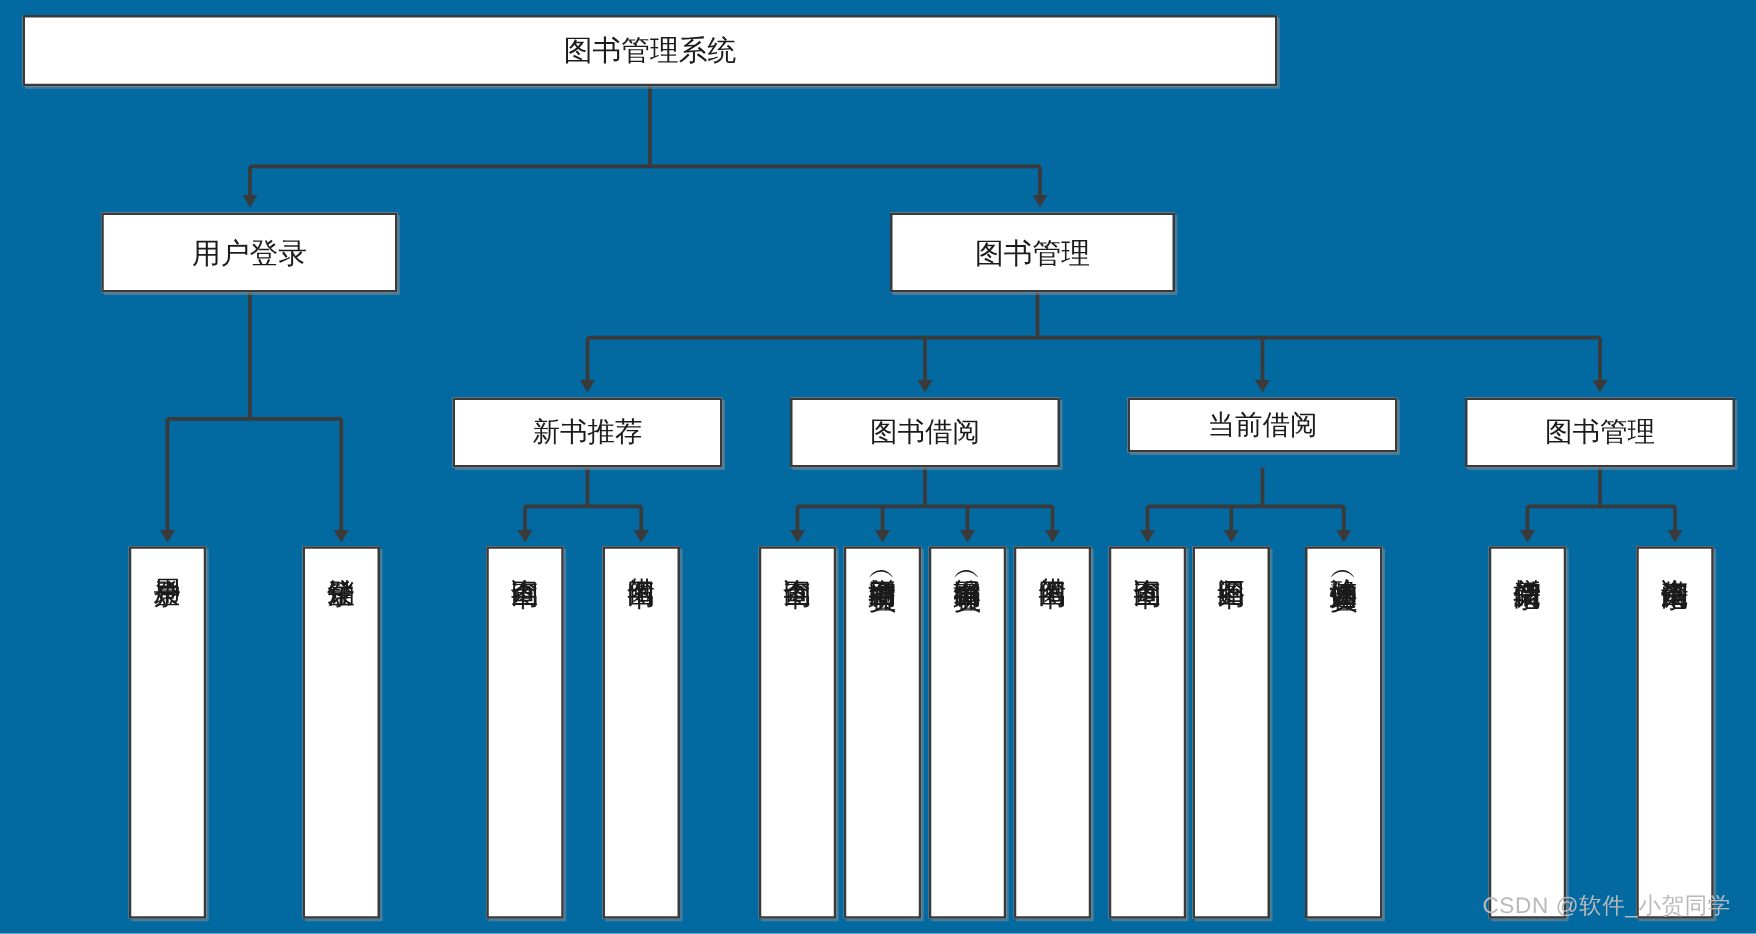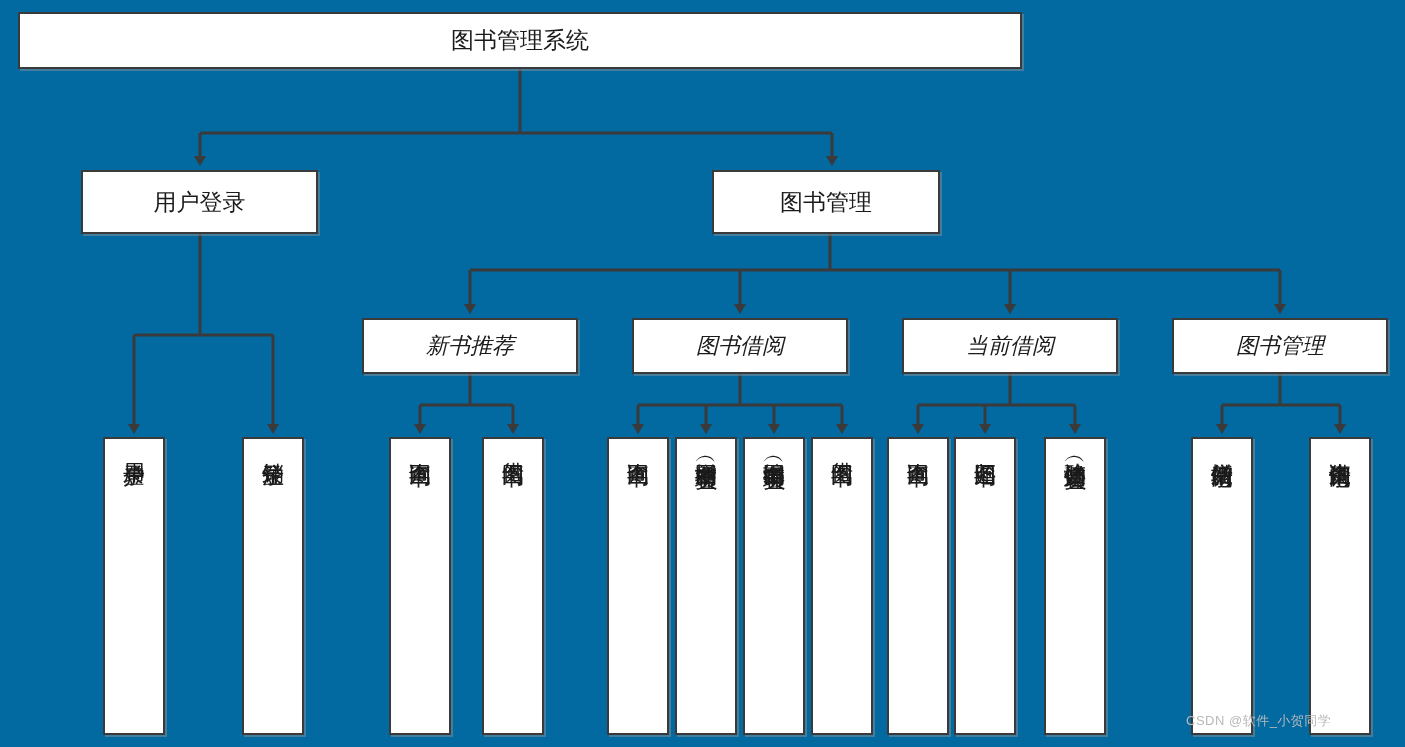--- a/index.html
+++ b/index.html
@@ -37,38 +37,38 @@
     color: #1b1b1b;
   }
   .node .label {
     display: block;
     text-align: center;
     line-height: 1.25;
     white-space: pre;
   }
   .node.root .label { font-size: 23px; }
   .node.lvl2 .label { font-size: 23px; }
-  .node.lvl3 .label { font-size: 22px; font-style: italic; }
+  .node.lvl3 .label { font-size: 22px; }
   .node.leaf {
     align-items: flex-start;
     padding-top: 6px;
   }
   .node.leaf .label {
     writing-mode: vertical-rl;
     text-orientation: upright;
     font-size: 22px;
     line-height: 1.08;
     letter-spacing: 1px;
     white-space: normal;
   }
   .watermark {
     position: absolute;
     left: 1186px;
     top: 712px;
-    font-size: 13px;
+    font-size: 18px;
     color: #b9b9b9;
     letter-spacing: 0.5px;
     white-space: nowrap;
     user-select: none;
   }
 </style>
 </head>
 <body>
 
 <div id="canvas">
@@ -133,21 +133,21 @@
   <div class="node lvl2" style="left:712px; top:170px; width:228px; height:64px;">
     <span class="label">图书管理</span>
   </div>
 
   <div class="node lvl3" style="left:362px; top:318px; width:216px; height:56px;">
     <span class="label">新书推荐</span>
   </div>
   <div class="node lvl3" style="left:632px; top:318px; width:216px; height:56px;justify-content:center;">
     <span class="label">图书借阅</span>
   </div>
-  <div class="node lvl3" style="left:902px; top:318px; width:216px; height:56px;">
+  <div class="node lvl3" style="left:902px; top:318px; width:216px; height:44px;">
     <span class="label">当前借阅</span>
   </div>
   <div class="node lvl3" style="left:1172px; top:318px; width:216px; height:56px;">
     <span class="label">图书管理</span>
   </div>
 
   <div class="node leaf" style="left:103px; top:437px; width:62px; height:298px;">
     <span class="label">用户登录</span>
   </div>
   <div class="node leaf" style="left:242px; top:437px; width:62px; height:298px;">

